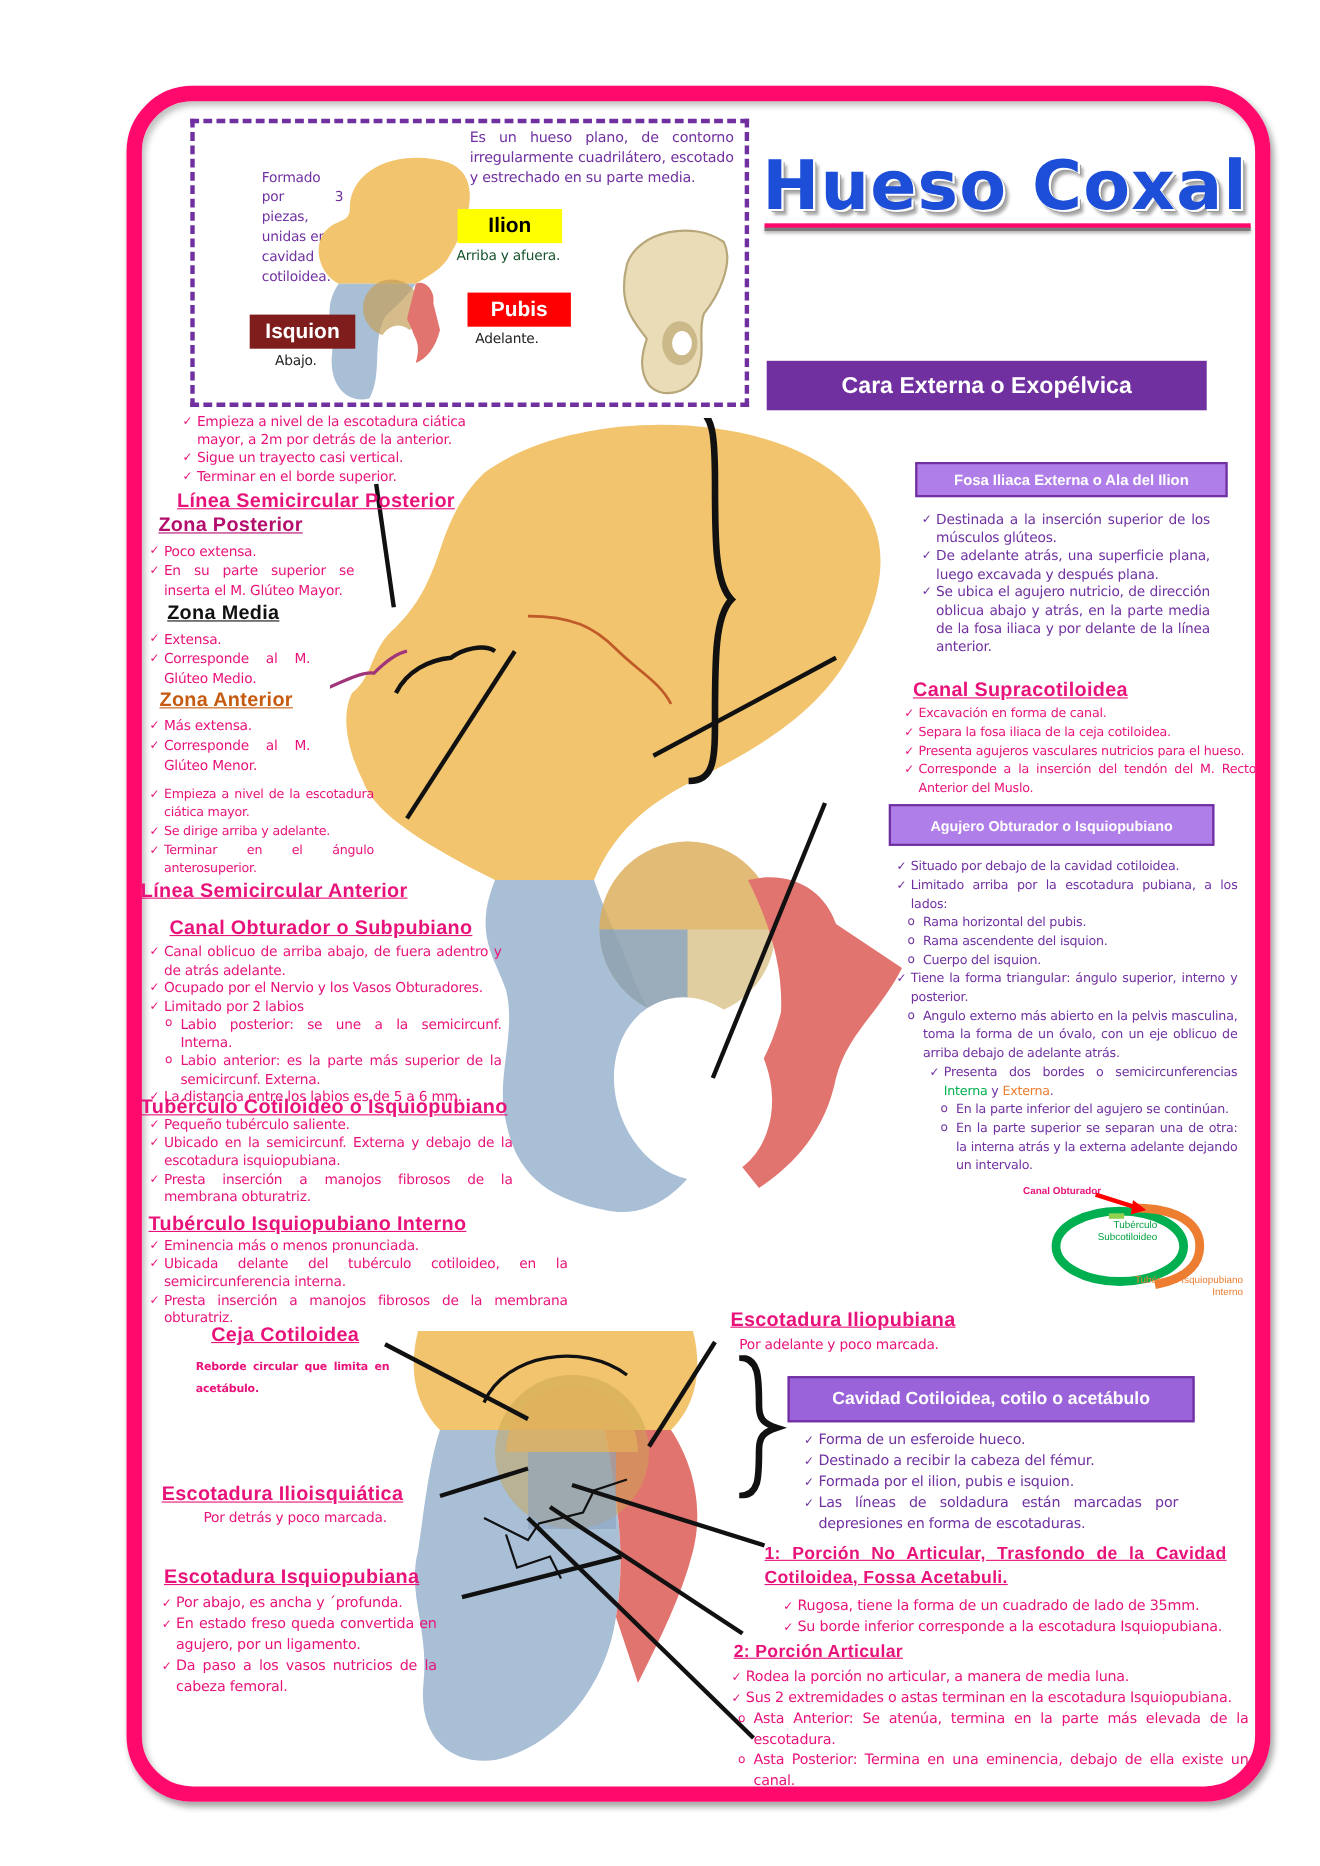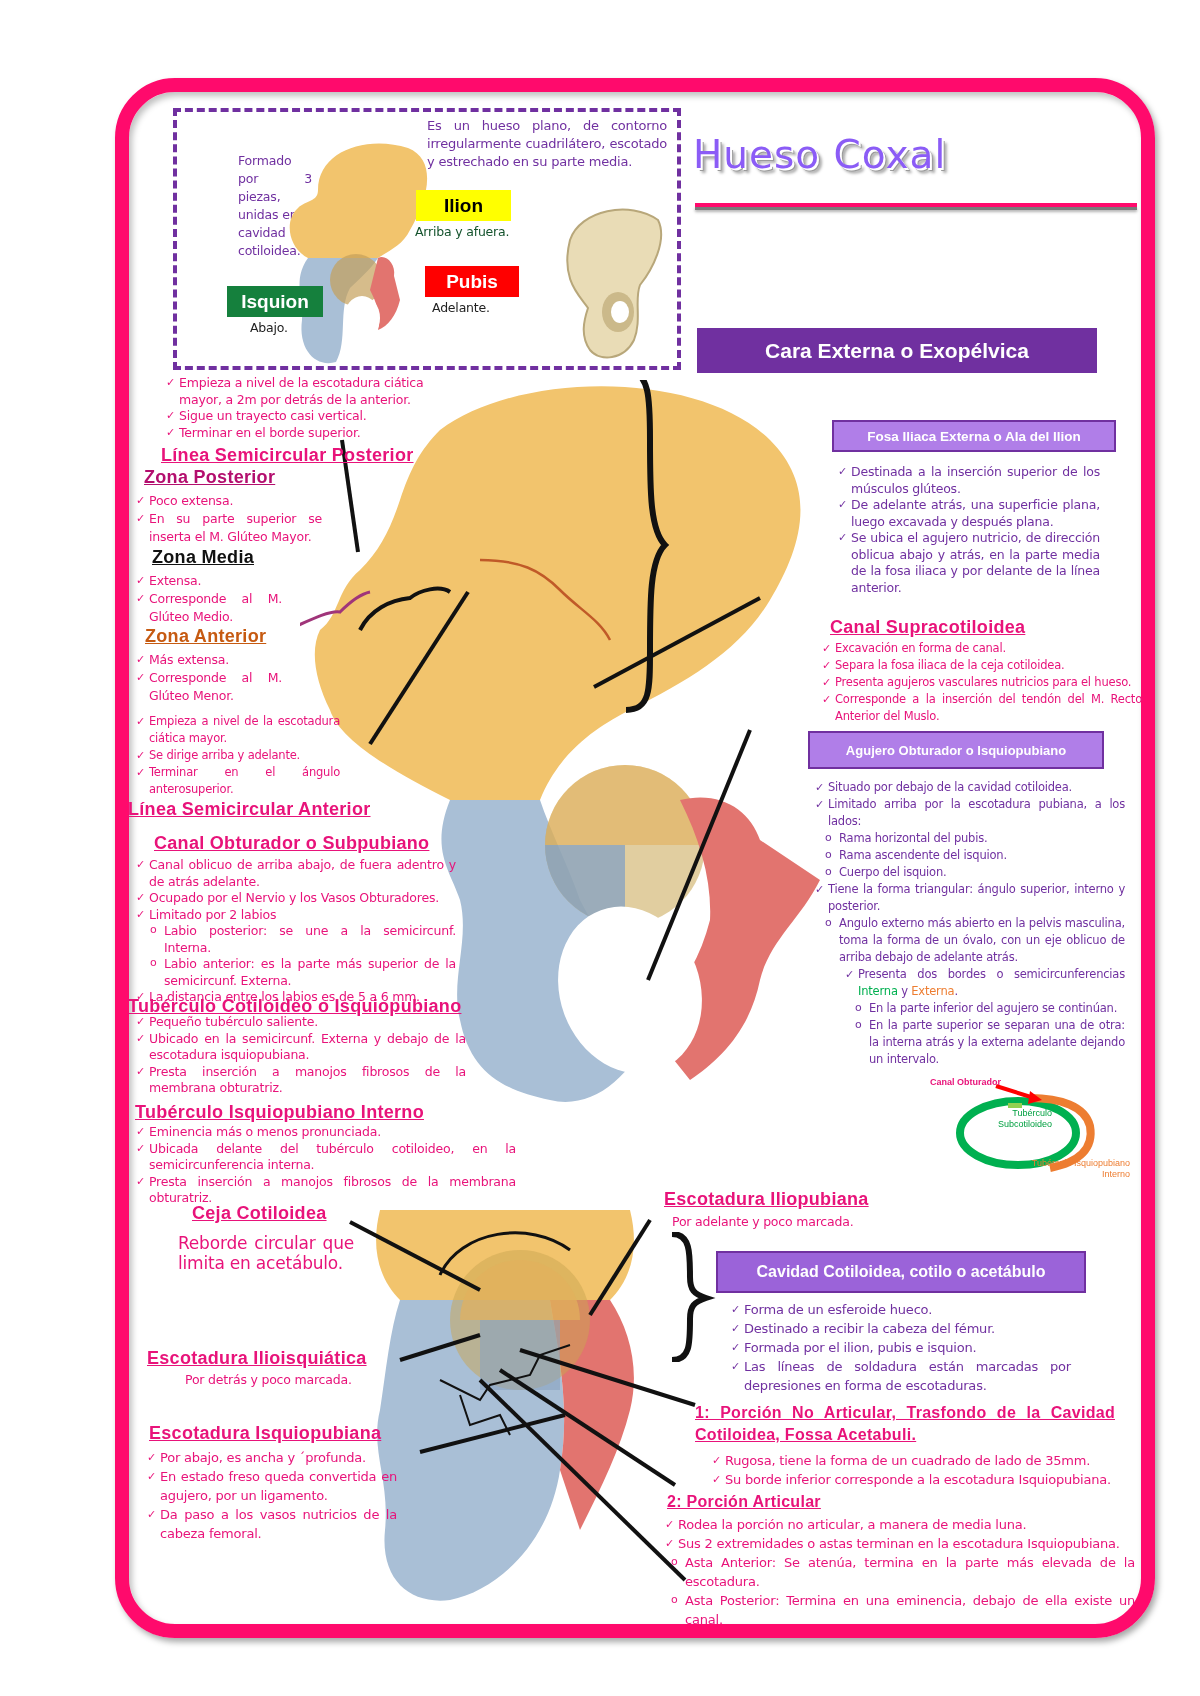--- a/index.html
+++ b/index.html
@@ -30,22 +30,22 @@
     font-size: 18px; letter-spacing: 0.3px; white-space: nowrap;
   }
 
   
   .intro-box {
     left: 173px; top: 108px; width: 508px; height: 262px;
     border: 4px dashed #7030a0;
   }
 
   .title {
-    left: 693px; top: 132px; font-family: "DejaVu Sans", sans-serif; font-weight: normal;
-    font-size: 39px; color: #8b5cf6; letter-spacing: 1px; white-space: nowrap;
+    left: 693px; top: 132px; font-family: "DejaVu Sans", sans-serif; font-weight: bold;
+    font-size: 62px; color: #1d4ed8; letter-spacing: 1px; white-space: nowrap;
     text-shadow: 2px 2px 0 #ffffff, 3px 3px 0 #9a9a9a, 5px 5px 3px rgba(0,0,0,0.35);
   }
   .title-underline { left: 695px; top: 203px; width: 442px; height: 4px; background: #ff0a6c; box-shadow: 0 3px 0 #7a7a7a, 0 5px 3px rgba(0,0,0,0.3); }
 
   .purple-banner {
     background: #7030a0; color: #ffffff; font-weight: bold; font-family: "Liberation Sans", sans-serif;
     display: flex; align-items: center; justify-content: center; white-space: nowrap;
   }
   .lilac-banner {
     background: #b07ee8; border: 2px solid #7030a0; color: #ffffff; font-weight: bold;
@@ -64,21 +64,21 @@
 <div class="abs txt purple justify" style="left:198px;top:152px;width:74px;font-size:12.5px;line-height:18px;margin-left:40px;">Formado por 3 piezas, unidas en la cavidad cotiloidea.</div>
 
 <svg class="abs" style="left:278px;top:130px;" width="160" height="240">
   <path d="M40,60 C40,20 90,5 130,18 C160,30 150,70 132,100 C125,115 112,120 100,128 L30,128 C10,118 6,90 20,78 C28,70 40,72 40,60Z" fill="#f2c46d"></path>
   <path d="M30,128 L100,128 C92,140 80,150 72,158 C60,180 70,210 58,232 C38,238 20,220 24,190 C26,170 14,150 30,128Z" fill="#a9bfd6"></path>
   <circle cx="78" cy="150" r="26" fill="#c5a05a" opacity="0.7"></circle>
   <path d="M100,128 C108,124 118,134 116,146 L122,170 C118,186 110,196 100,200 C104,186 98,172 92,160Z" fill="#e2746f"></path>
   <ellipse cx="84" cy="188" rx="18" ry="22" fill="#ffffff"></ellipse>
 </svg>
 
-<div class="abs tag" style="left:227px;top:286px;width:96px;height:31px;background:#15803d;font-size:19px;">Isquion</div>
+<div class="abs tag" style="left:227px;top:286px;width:96px;height:31px;background:#7f1d1d;font-size:19px;">Isquion</div>
 <div class="abs txt" style="left:250px;top:320px;color:#222;">Abajo.</div>
 
 <div class="abs txt purple justify" style="left:427px;top:117px;width:240px;font-size:13px;line-height:18px;">Es un hueso plano, de contorno irregularmente cuadrilátero, escotado y estrechado en su parte media.</div>
 
 <div class="abs tag" style="left:416px;top:190px;width:95px;height:31px;background:#ffff00;color:#000;font-size:19px;">Ilion</div>
 <div class="abs txt" style="left:415px;top:224px;color:#14532d;">Arriba y afuera.</div>
 
 <div class="abs tag" style="left:425px;top:266px;width:94px;height:31px;background:#ff0000;font-size:19px;">Pubis</div>
 <div class="abs txt" style="left:432px;top:300px;color:#222;">Adelante.</div>
 
@@ -256,21 +256,21 @@
   <line x1="140" y1="170" x2="345" y2="370" stroke="#111" stroke-width="4"></line>
   <path d="M100,170 L140,190 L150,175 L190,165 L200,145 L230,135" stroke="#111" stroke-width="2" fill="none"></path>
   <path d="M120,185 L130,215 L160,205 L170,225" stroke="#111" stroke-width="2" fill="none"></path>
 </svg>
 
 <svg class="abs" style="left:660px;top:1232px;" width="60" height="130">
   <path d="M12,2 C30,2 30,20 30,45 C30,58 34,62 46,66 C34,70 30,74 30,87 C30,112 30,128 12,128" stroke="#111" stroke-width="6" fill="none"></path>
 </svg>
 
 <div class="abs heading pink" style="left:192px;top:1203px;">Ceja Cotiloidea</div>
-<div class="abs txt pink justify" style="left:178px;top:1233px;width:176px;font-size:17px;line-height:20px;">Reborde circular que limita en acetábulo.</div>
+<div class="abs txt pink justify" style="left:178px;top:1233px;width:176px;font-size:10px;line-height:20px;font-weight:bold;">Reborde circular que limita en acetábulo.</div>
 
 <div class="abs heading pink" style="left:664px;top:1189px;">Escotadura Iliopubiana</div>
 <div class="abs txt pink" style="left:672px;top:1214px;">Por adelante y poco marcada.</div>
 
 <div class="abs purple-banner" style="left:716px;top:1251px;width:370px;height:42px;font-size:16px;background:#9b63d9;border:2px solid #7030a0;">Cavidad Cotiloidea, cotilo o acetábulo</div>
 <ul class="abs chk txt purple justify" style="left:731px;top:1300px;width:340px;font-size:13px;line-height:19px;">
   <li>Forma de un esferoide hueco.</li>
   <li>Destinado a recibir la cabeza del fémur.</li>
   <li>Formada por el ilion, pubis e isquion.</li>
   <li>Las líneas de soldadura están marcadas por depresiones en forma de escotaduras.</li>

